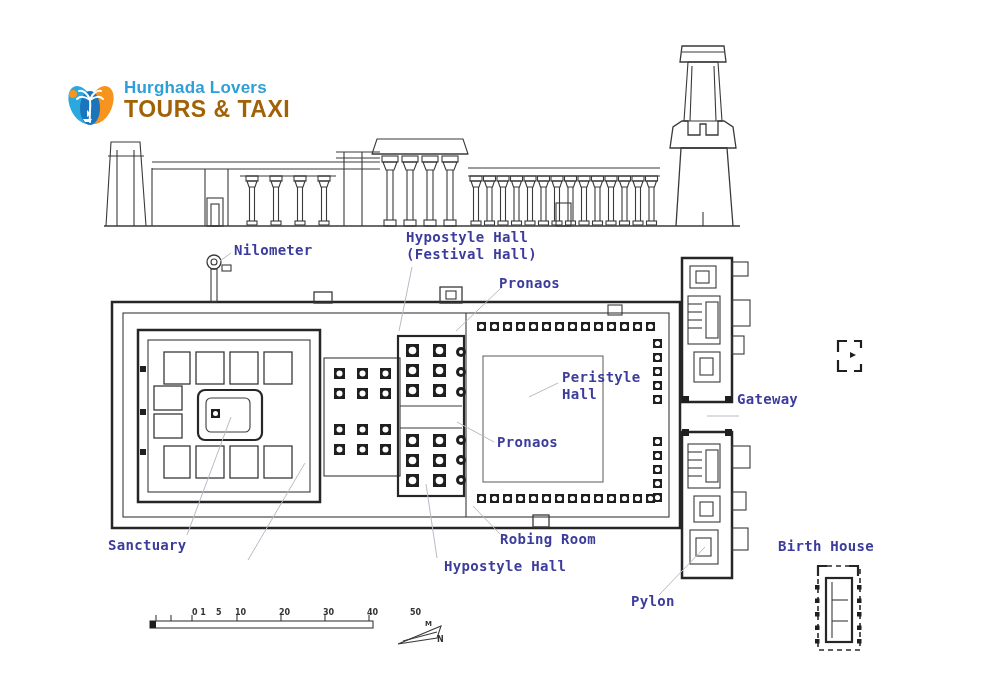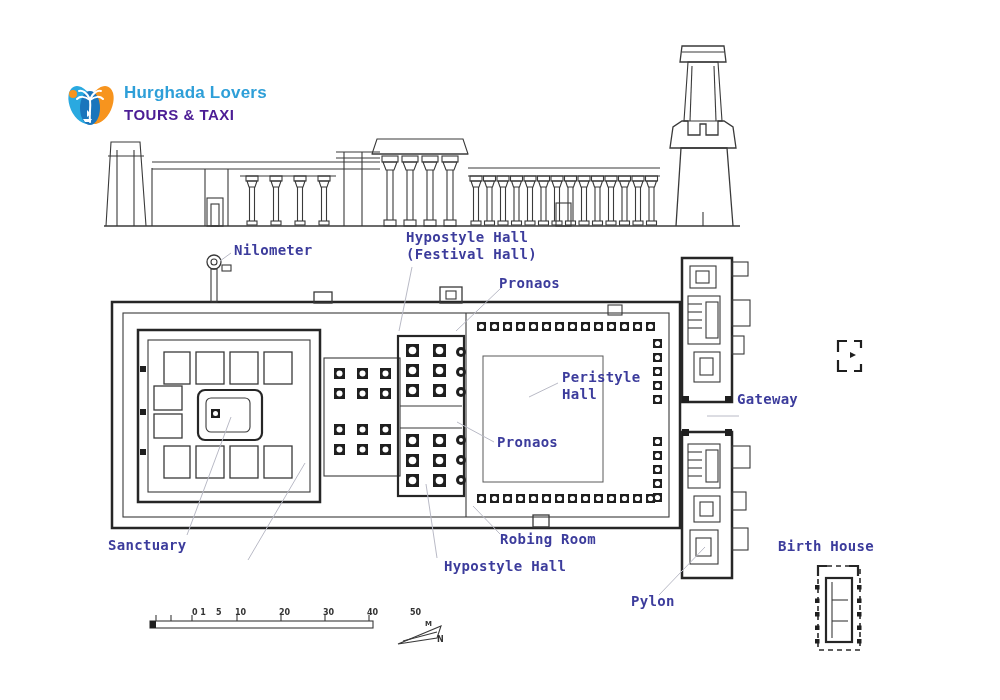--- a/index.html
+++ b/index.html
@@ -8,26 +8,26 @@
   svg{position:absolute;left:0;top:0;}
   .ln{fill:none;stroke:#3a3a3a;stroke-width:1.1;}
   .ln13{fill:none;stroke:#3a3a3a;stroke-width:1.3;}
   .hv{fill:none;stroke:#262626;stroke-width:2.5;}
   .hv22{fill:none;stroke:#262626;stroke-width:2.2;}
   .blk{fill:#1f1f1f;stroke:none;}
   .ldr{fill:none;stroke:#b9bac6;stroke-width:1;}
   .lbl{position:absolute;font:600 14px/17px "DejaVu Sans Mono",monospace;color:#3c3c9c;
        white-space:pre;letter-spacing:0.3px;}
   .tick{position:absolute;font:600 8px/9px "DejaVu Sans",sans-serif;color:#333;white-space:pre;margin-left:48px;}
-  .logo{position:absolute;left:62px;top:78px;display:flex;align-items:center;}
+  .logo{position:absolute;left:62px;top:78px;display:flex;align-items:flex-start;}
   .logo-text{margin-left:6px;}
   .logo-brand{font-family:"Liberation Sans",sans-serif;font-weight:800;font-size:17px;
               line-height:19px;color:#2e9fd8;letter-spacing:0.2px;}
-  .logo-tag{font-family:"Liberation Sans",sans-serif;font-weight:800;font-size:15px;
-            line-height:25px;color:#4c1d95;letter-spacing:0.5px;}
+  .logo-tag{font-family:"Liberation Sans",sans-serif;font-weight:800;font-size:23px;
+            line-height:25px;color:#a16207;letter-spacing:0.5px;}
 </style>
 </head>
 <body>
 
 <div class="canvas">
 
   <svg width="1000" height="700" viewBox="0 0 1000 700">
     <defs>
       <g id="ecol">
         <rect x="0" y="0" width="12" height="5" class="ln"></rect>

